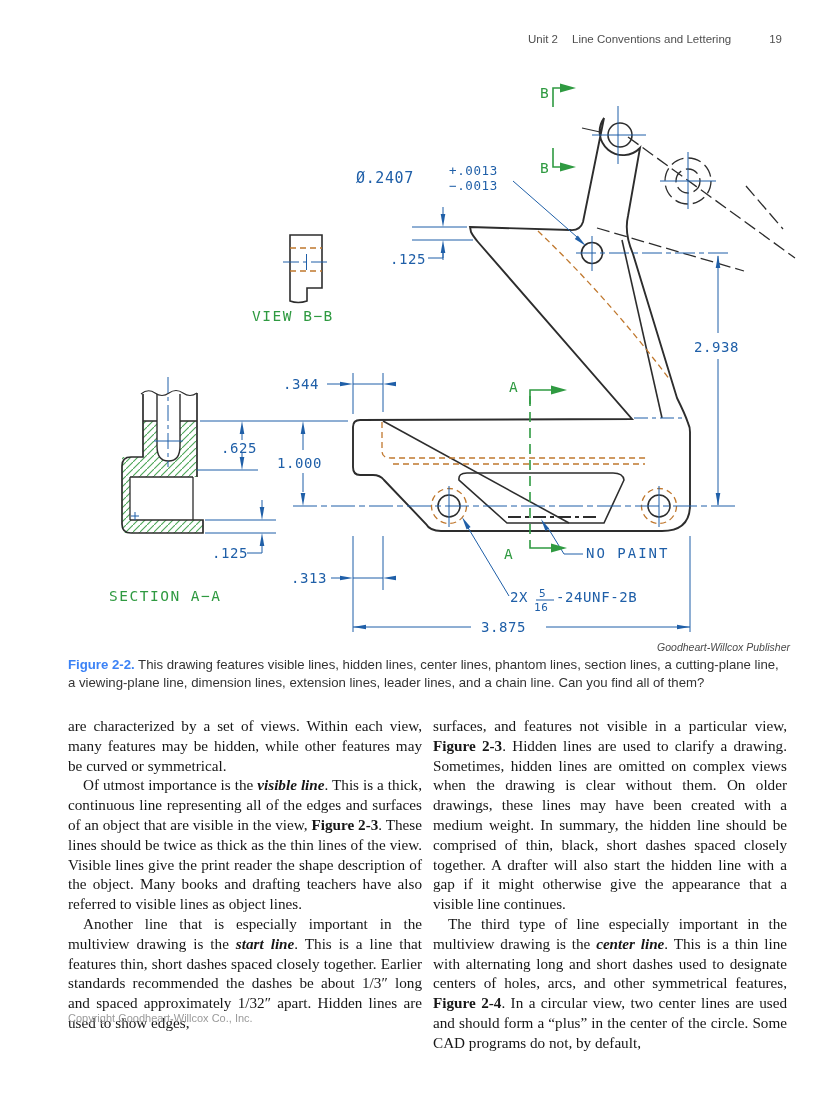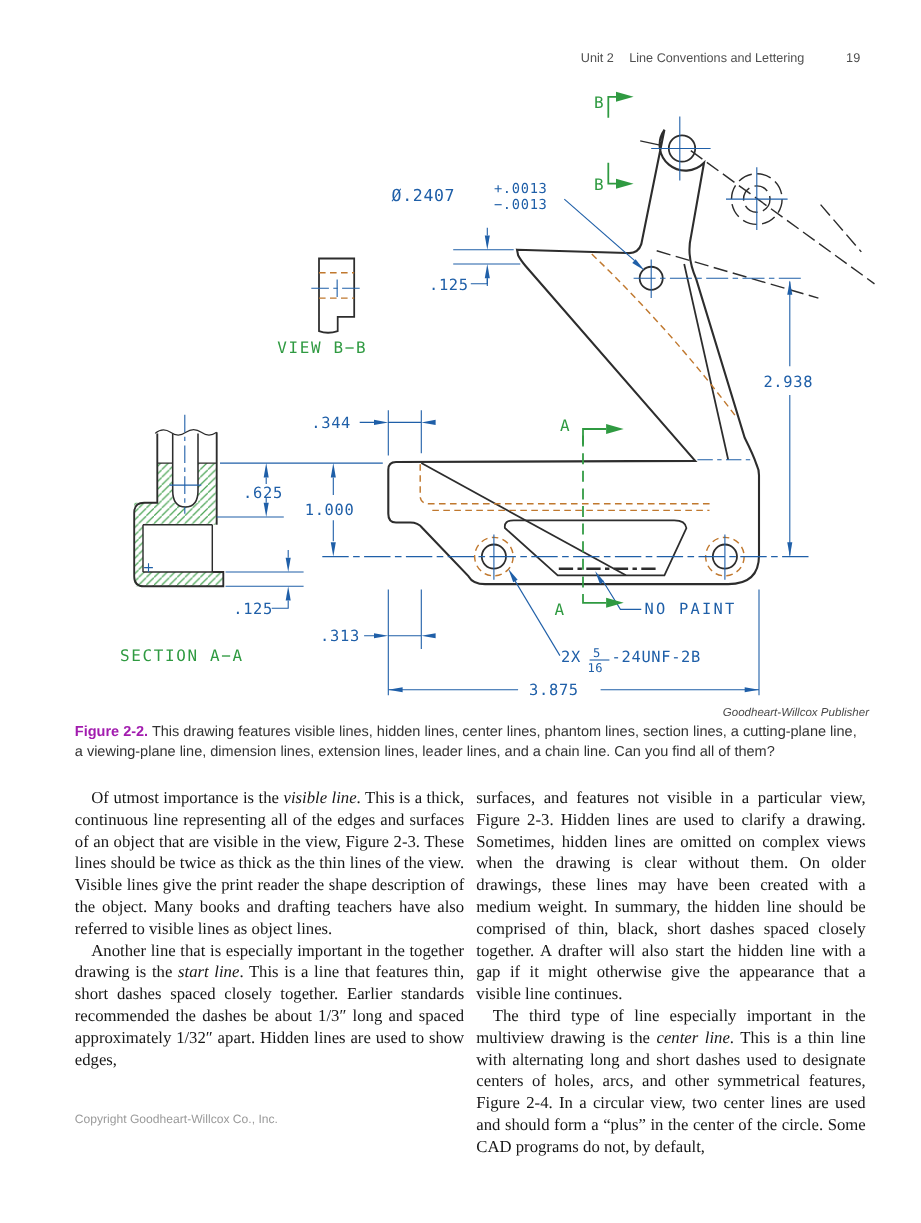--- a/index.html
+++ b/index.html
@@ -1,32 +1,32 @@
 <!DOCTYPE html>
 <html><head>
 <meta charset="utf-8">
 <style>
   html,body{margin:0;padding:0;}
   body{width:837px;height:1112px;background:#ffffff;position:relative;
        font-family:"Liberation Serif",serif;color:#1a1a1a;overflow:hidden;}
-  #hdr{position:absolute;top:47px;left:0;width:782px;text-align:right;
+  #hdr{position:absolute;top:33px;left:0;width:782px;text-align:right;
        font-family:"Liberation Sans",sans-serif;font-size:11.5px;color:#4f4f4f;}
   #hdr .unit{margin-right:14px;}
   #hdr .title{margin-right:38px;}
   svg{position:absolute;top:0;left:0;}
   .cadtxt{font-family:"DejaVu Sans Mono",monospace;letter-spacing:.6px;}
   #caption{position:absolute;top:656px;left:68px;width:716px;
            font-family:"Liberation Sans",sans-serif;font-size:13.2px;
            line-height:17.6px;color:#333333;}
-  #caption .cap-label{color:#a21caf;font-weight:bold;}
+  #caption .cap-label{color:#3b82f6;font-weight:bold;}
   .col{position:absolute;top:716px;width:354px;font-size:15.2px;
        line-height:19.8px;text-align:justify;color:#161616;}
   .col p{margin:0;}
   .col p.indent{text-indent:15px;}
-  .b{font-weight:normal;}
+  .b{font-weight:bold;}
   .i{font-style:italic;}
   #leftcol{left:68px;}
   #rightcol{left:433px;}
   #footer{position:absolute;top:1012px;left:68px;
           font-family:"Liberation Sans",sans-serif;font-size:11px;color:#9a9a9a;text-align:right;}
 </style>
 </head>
 <body>
 
 <div id="hdr">
@@ -197,21 +197,22 @@
     <text x="504" y="559">A</text>
     <text x="540" y="98">B</text>
     <text x="540" y="173">B</text>
   </g>
   <text x="790" y="651" text-anchor="end" font-family="Liberation Sans, sans-serif" font-style="italic" font-size="10.5" fill="#4a4a4a">Goodheart-Willcox Publisher</text>
 </svg>
 
 <div id="caption"><span class="cap-label">Figure 2-2.</span><span>  This drawing features visible lines, hidden lines, center lines, phantom lines, section lines, a cutting-plane line, a viewing-plane line, dimension lines, extension lines, leader lines, and a chain line. Can you find all of them?</span></div>
 
 <div id="leftcol" class="col">
+    <p class="para"><span>are characterized by a set of views. Within each view, many features may be hidden, while other features may be curved or symmetrical.</span></p>
     <p class="para indent"><span>Of utmost importance is the </span><span class="b i">visible line</span><span>. This is a thick, continuous line representing all of the edges and surfaces of an object that are visible in the view, </span><span class="b">Figure 2-3</span><span>. These lines should be twice as thick as the thin lines of the view. Visible lines give the print reader the shape description of the object. Many books and drafting teachers have also referred to visible lines as object lines.</span></p>
-    <p class="para indent"><span>Another line that is especially important in the together drawing is the </span><span class="b i">start line</span><span>. This is a line that features thin, short dashes spaced closely together. Earlier standards recommended the dashes be about 1/3″ long and spaced approximately 1/32″ apart. Hidden lines are used to show edges,</span></p>
+    <p class="para indent"><span>Another line that is especially important in the multiview drawing is the </span><span class="b i">start line</span><span>. This is a line that features thin, short dashes spaced closely together. Earlier standards recommended the dashes be about 1/3″ long and spaced approximately 1/32″ apart. Hidden lines are used to show edges,</span></p>
   </div>
 <div id="rightcol" class="col">
     <p class="para"><span>surfaces, and features not visible in a particular view, </span><span class="b">Figure 2-3</span><span>. Hidden lines are used to clarify a drawing. Sometimes, hidden lines are omitted on complex views when the drawing is clear without them. On older drawings, these lines may have been created with a medium weight. In summary, the hidden line should be comprised of thin, black, short dashes spaced closely together. A drafter will also start the hidden line with a gap if it might otherwise give the appearance that a visible line continues.</span></p>
     <p class="para indent"><span>The third type of line especially important in the multiview drawing is the </span><span class="b i">center line</span><span>. This is a thin line with alternating long and short dashes used to designate centers of holes, arcs, and other symmetrical features, </span><span class="b">Figure 2-4</span><span>. In a circular view, two center lines are used and should form a “plus” in the center of the circle. Some CAD programs do not, by default,</span></p>
   </div>
 
 <div id="footer">Copyright Goodheart-Willcox Co., Inc.</div>
 
 </body></html>

